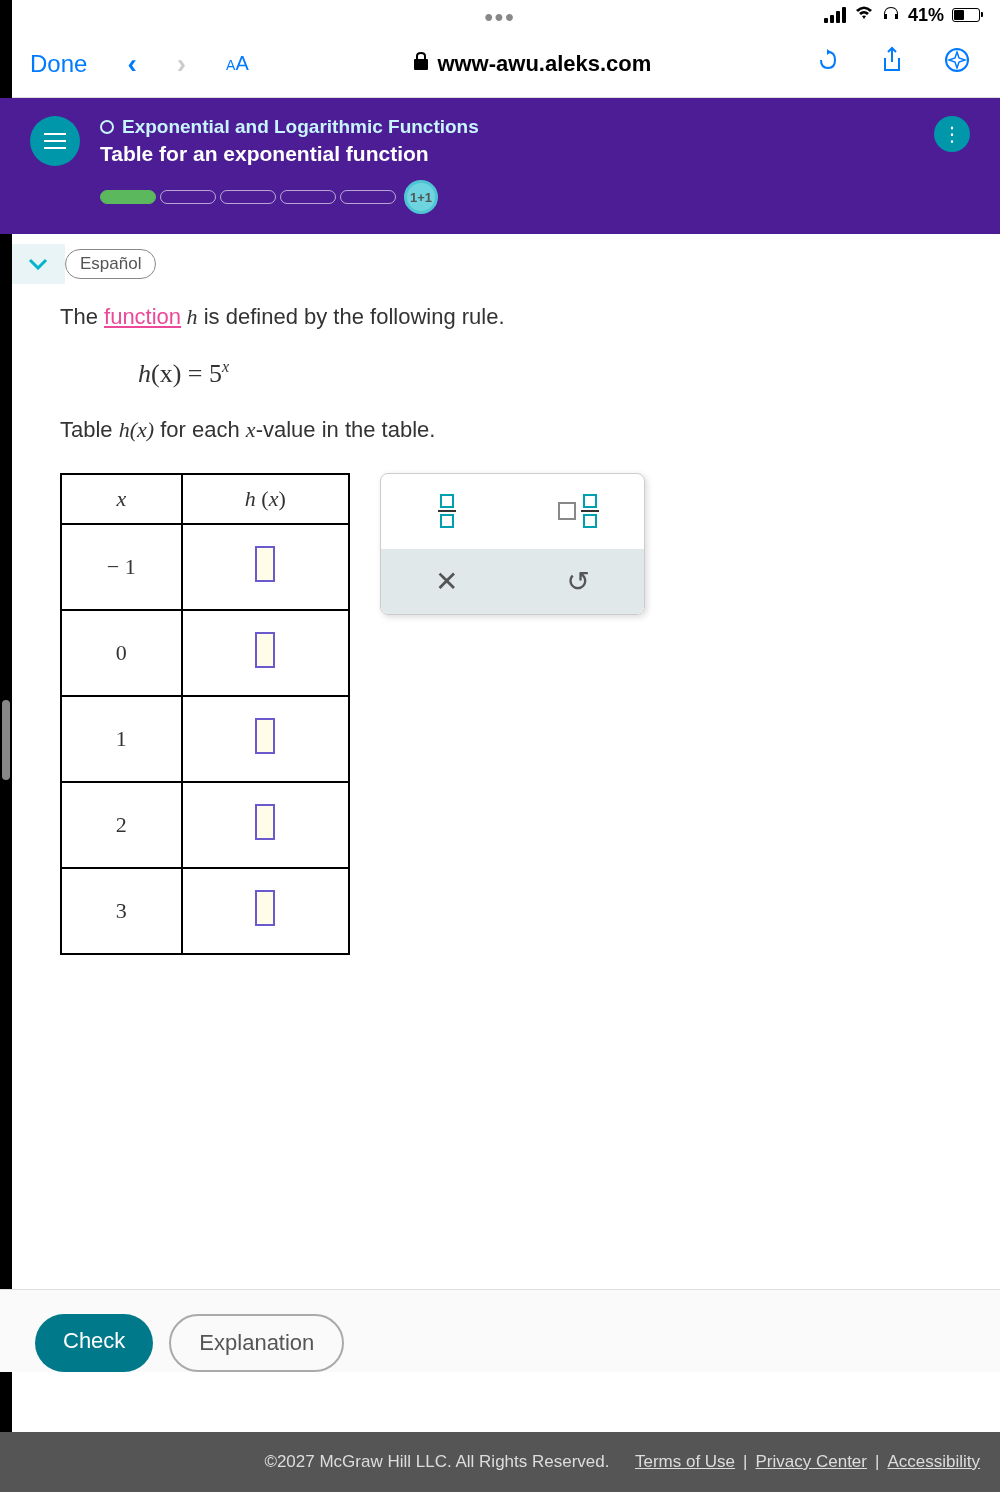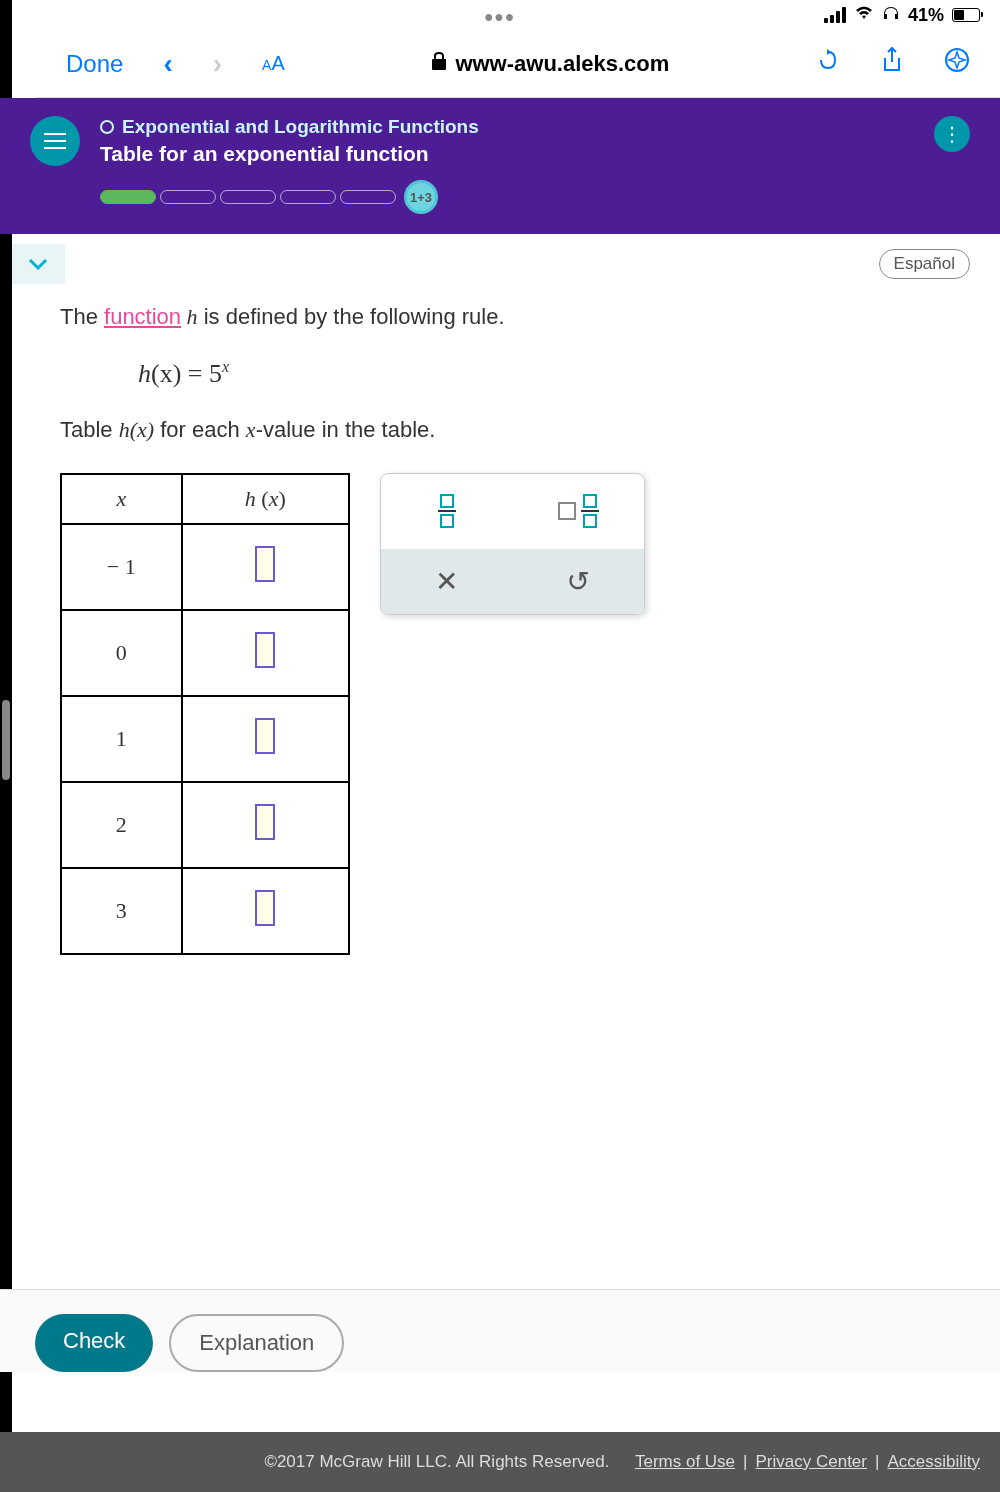--- a/index.html
+++ b/index.html
@@ -75,21 +75,20 @@
     }
     
     
     .safari-bar {
       height: 68px;
       display: flex;
       align-items: center;
       padding: 0 30px;
       gap: 40px;
       border-bottom: 1px solid #ddd;
-      margin-left: 36px;
     }
     .safari-bar .done-btn {
       color: #007AFF;
       font-size: 24px;
     }
     .safari-bar .chevron {
       font-size: 28px;
       font-weight: 600;
     }
     .safari-bar .chevron.active { color: #007AFF; }
@@ -197,21 +196,21 @@
       display: flex;
       align-items: center;
       justify-content: center;
       color: #fff;
       font-size: 20px;
     }
     
     
     .sub-header {
       display: flex;
-      justify-content: space-between;
+      justify-content: flex-start;
       align-items: center;
       padding: 10px 30px 10px 10px;
     }
     .collapse-btn {
       width: 55px;
       height: 40px;
       background: #e8f4f6;
       display: flex;
       align-items: center;
       justify-content: center;
@@ -458,21 +457,21 @@
       <span class="circle"></span>
       <span>Exponential and Logarithmic Functions</span>
     </div>
     <div class="title">Table for an exponential function</div>
     <div class="progress-row">
       <div class="progress-seg filled"></div>
       <div class="progress-seg"></div>
       <div class="progress-seg"></div>
       <div class="progress-seg"></div>
       <div class="progress-seg"></div>
-      <div class="progress-badge">1+3</div>
+      <div class="progress-badge">1+1</div>
     </div>
   </div>
   <div class="more-btn">⋮</div>
 </div>
 
 <div class="sub-header">
   <div class="collapse-btn">
     <svg width="20" height="12" viewBox="0 0 20 12">
         <path d="M2 2 L10 10 L18 2" fill="none" stroke="#00b5cc" stroke-width="3"></path>
       </svg>
@@ -552,20 +551,20 @@
     </div>
   </div>
 </div>
 
 <div class="bottom-bar">
   <div class="btn btn-primary">Check</div>
   <div class="btn btn-outline">Explanation</div>
 </div>
 
 <div class="footer">
-  <span>©2017 McGraw Hill LLC. All Rights Reserved.</span>
+  <span>©2027 McGraw Hill LLC. All Rights Reserved.</span>
   &nbsp;&nbsp;
   <span class="link">Terms of Use</span>
   <span>|</span>
   <span class="link">Privacy Center</span>
   <span>|</span>
   <span class="link">Accessibility</span>
 </div>
 
 </body></html>

